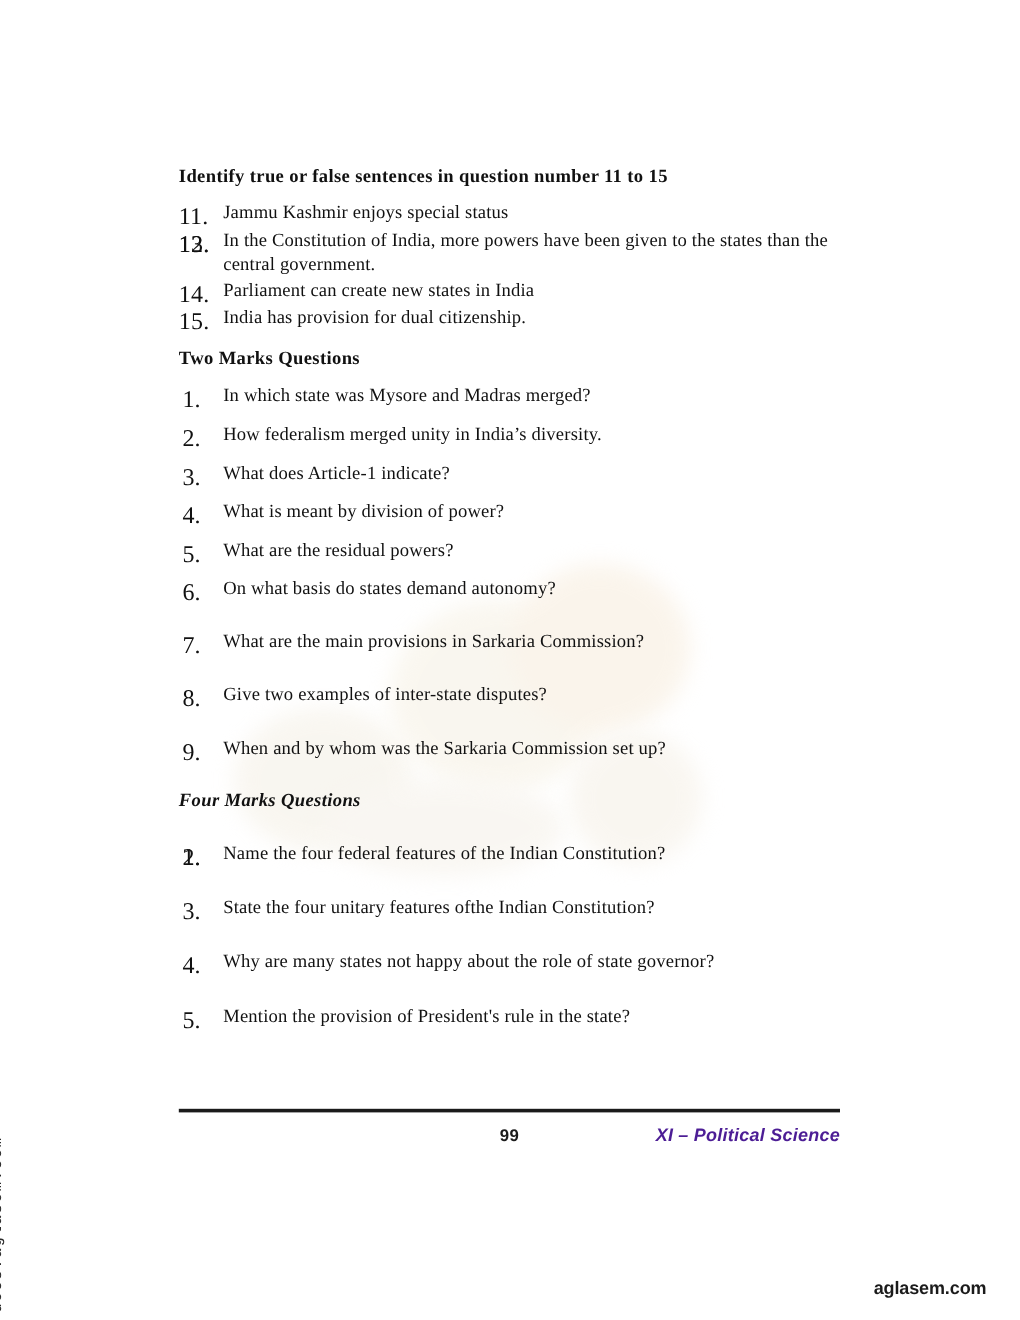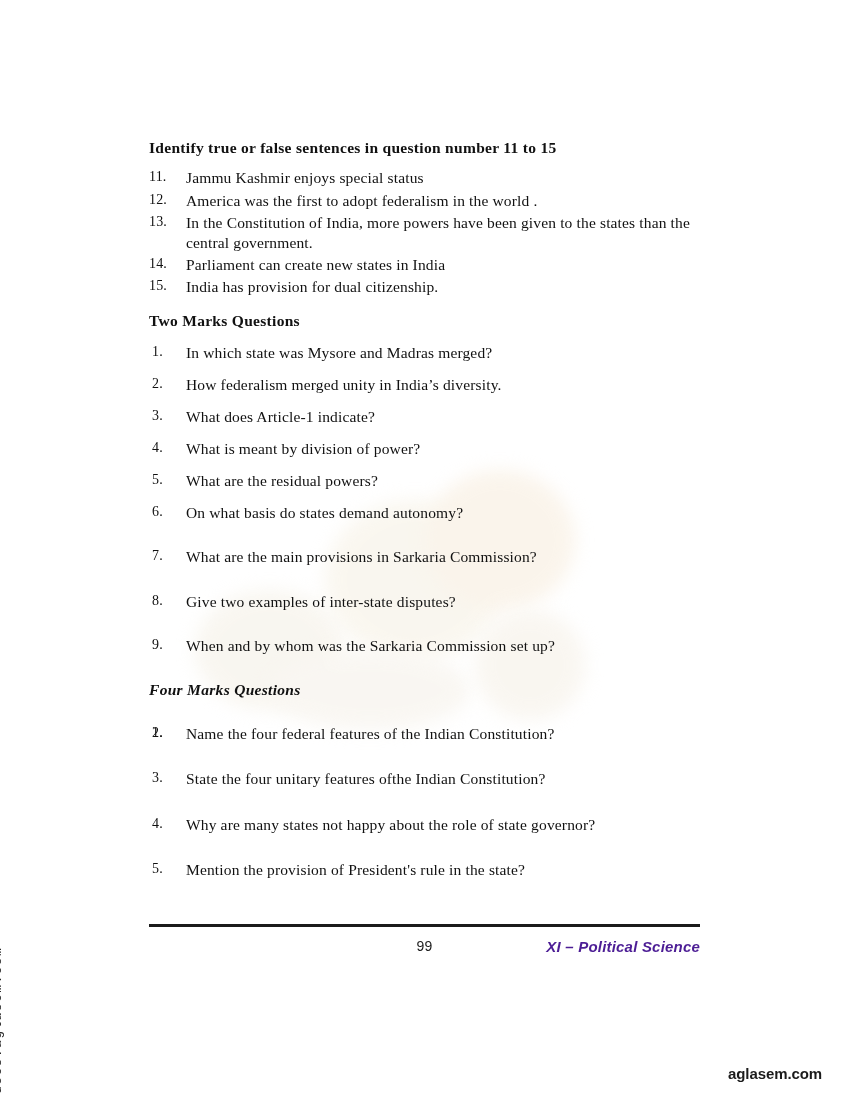--- a/index.html
+++ b/index.html
@@ -77,21 +77,21 @@
     font-size: 15.5px;
     line-height: 1.30;
     letter-spacing: 0.15px;
   }
   ol.qlist li .num {
     position: absolute;
     left: 0;
     top: 0;
     width: 28px;
     text-align: left;
-    font-size: 14px;
+    font-size: 20px;
   }
   ol.qlist.narrow-num li .num { left: 3px; }
 
   
   .sp-tight li { margin-top: 2px; }
   .sp-tight li:first-child { margin-top: 11px; }
   .sp-loose li { margin-top: 25px; }
   .sp-mixed li { margin-top: 12px; }
   .sp-mixed li.loose { margin-top: 24px; }
 
@@ -114,21 +114,21 @@
     z-index: 3;
   }
   .footer-page {
     position: absolute;
     left: 0;
     top: 0;
     width: 551px;
     text-align: center;
     font-family: "Liberation Sans", "DejaVu Sans", sans-serif;
     font-size: 14px;
-    font-weight: normal;
+    font-weight: bold;
     color: #1b1b1b;
     letter-spacing: 0.2px;
   }
   .footer-subject {
     position: absolute;
     right: 0;
     top: 0;
     font-family: "Liberation Sans", "DejaVu Sans", sans-serif;
     font-size: 15px;
     font-weight: bold;
@@ -181,21 +181,20 @@
   <div class="content">
 
     <h2 class="section-heading">Identify true or false sentences in question number 11 to 15</h2>
     <ol class="qlist sp-tight">
       <li>
         <span class="num">11.</span>
         <span>Jammu Kashmir enjoys special status</span>
       </li>
       <li>
         <span class="num">12.</span>
-        <span>America was the first to adopt federalism in the world .</span>
       </li>
       <li>
         <span class="num">13.</span>
         <span>In the Constitution of India, more powers have been given to the states than the central government.</span>
       </li>
       <li>
         <span class="num">14.</span>
         <span>Parliament can create new states in India</span>
       </li>
       <li>

